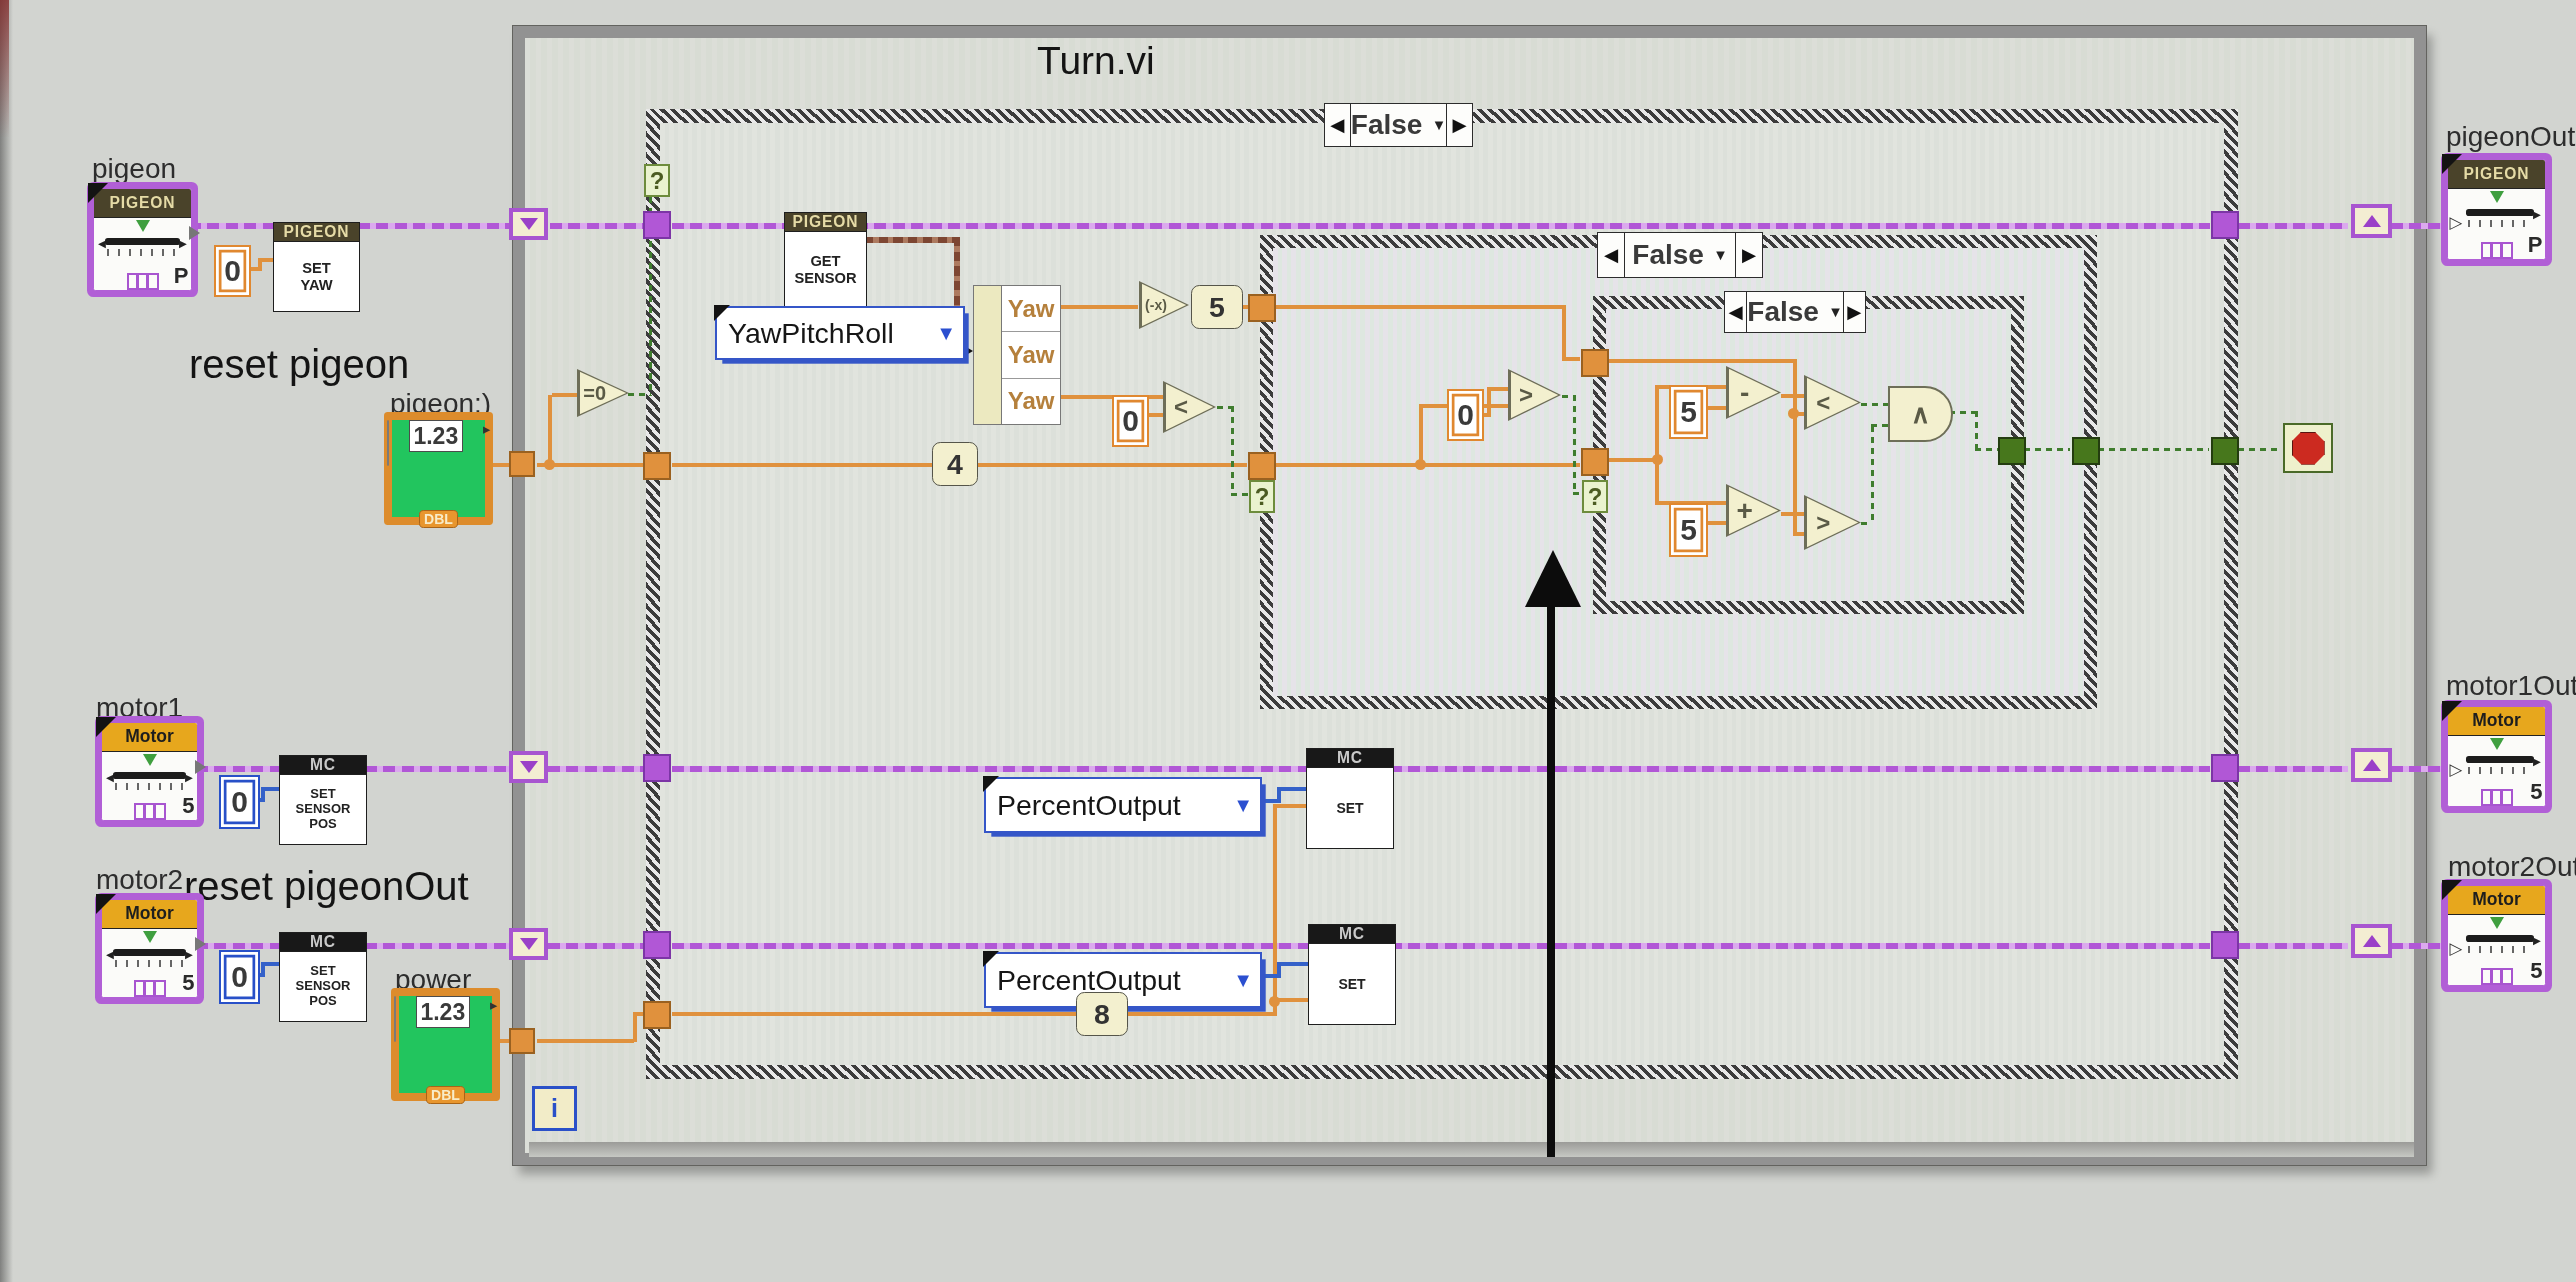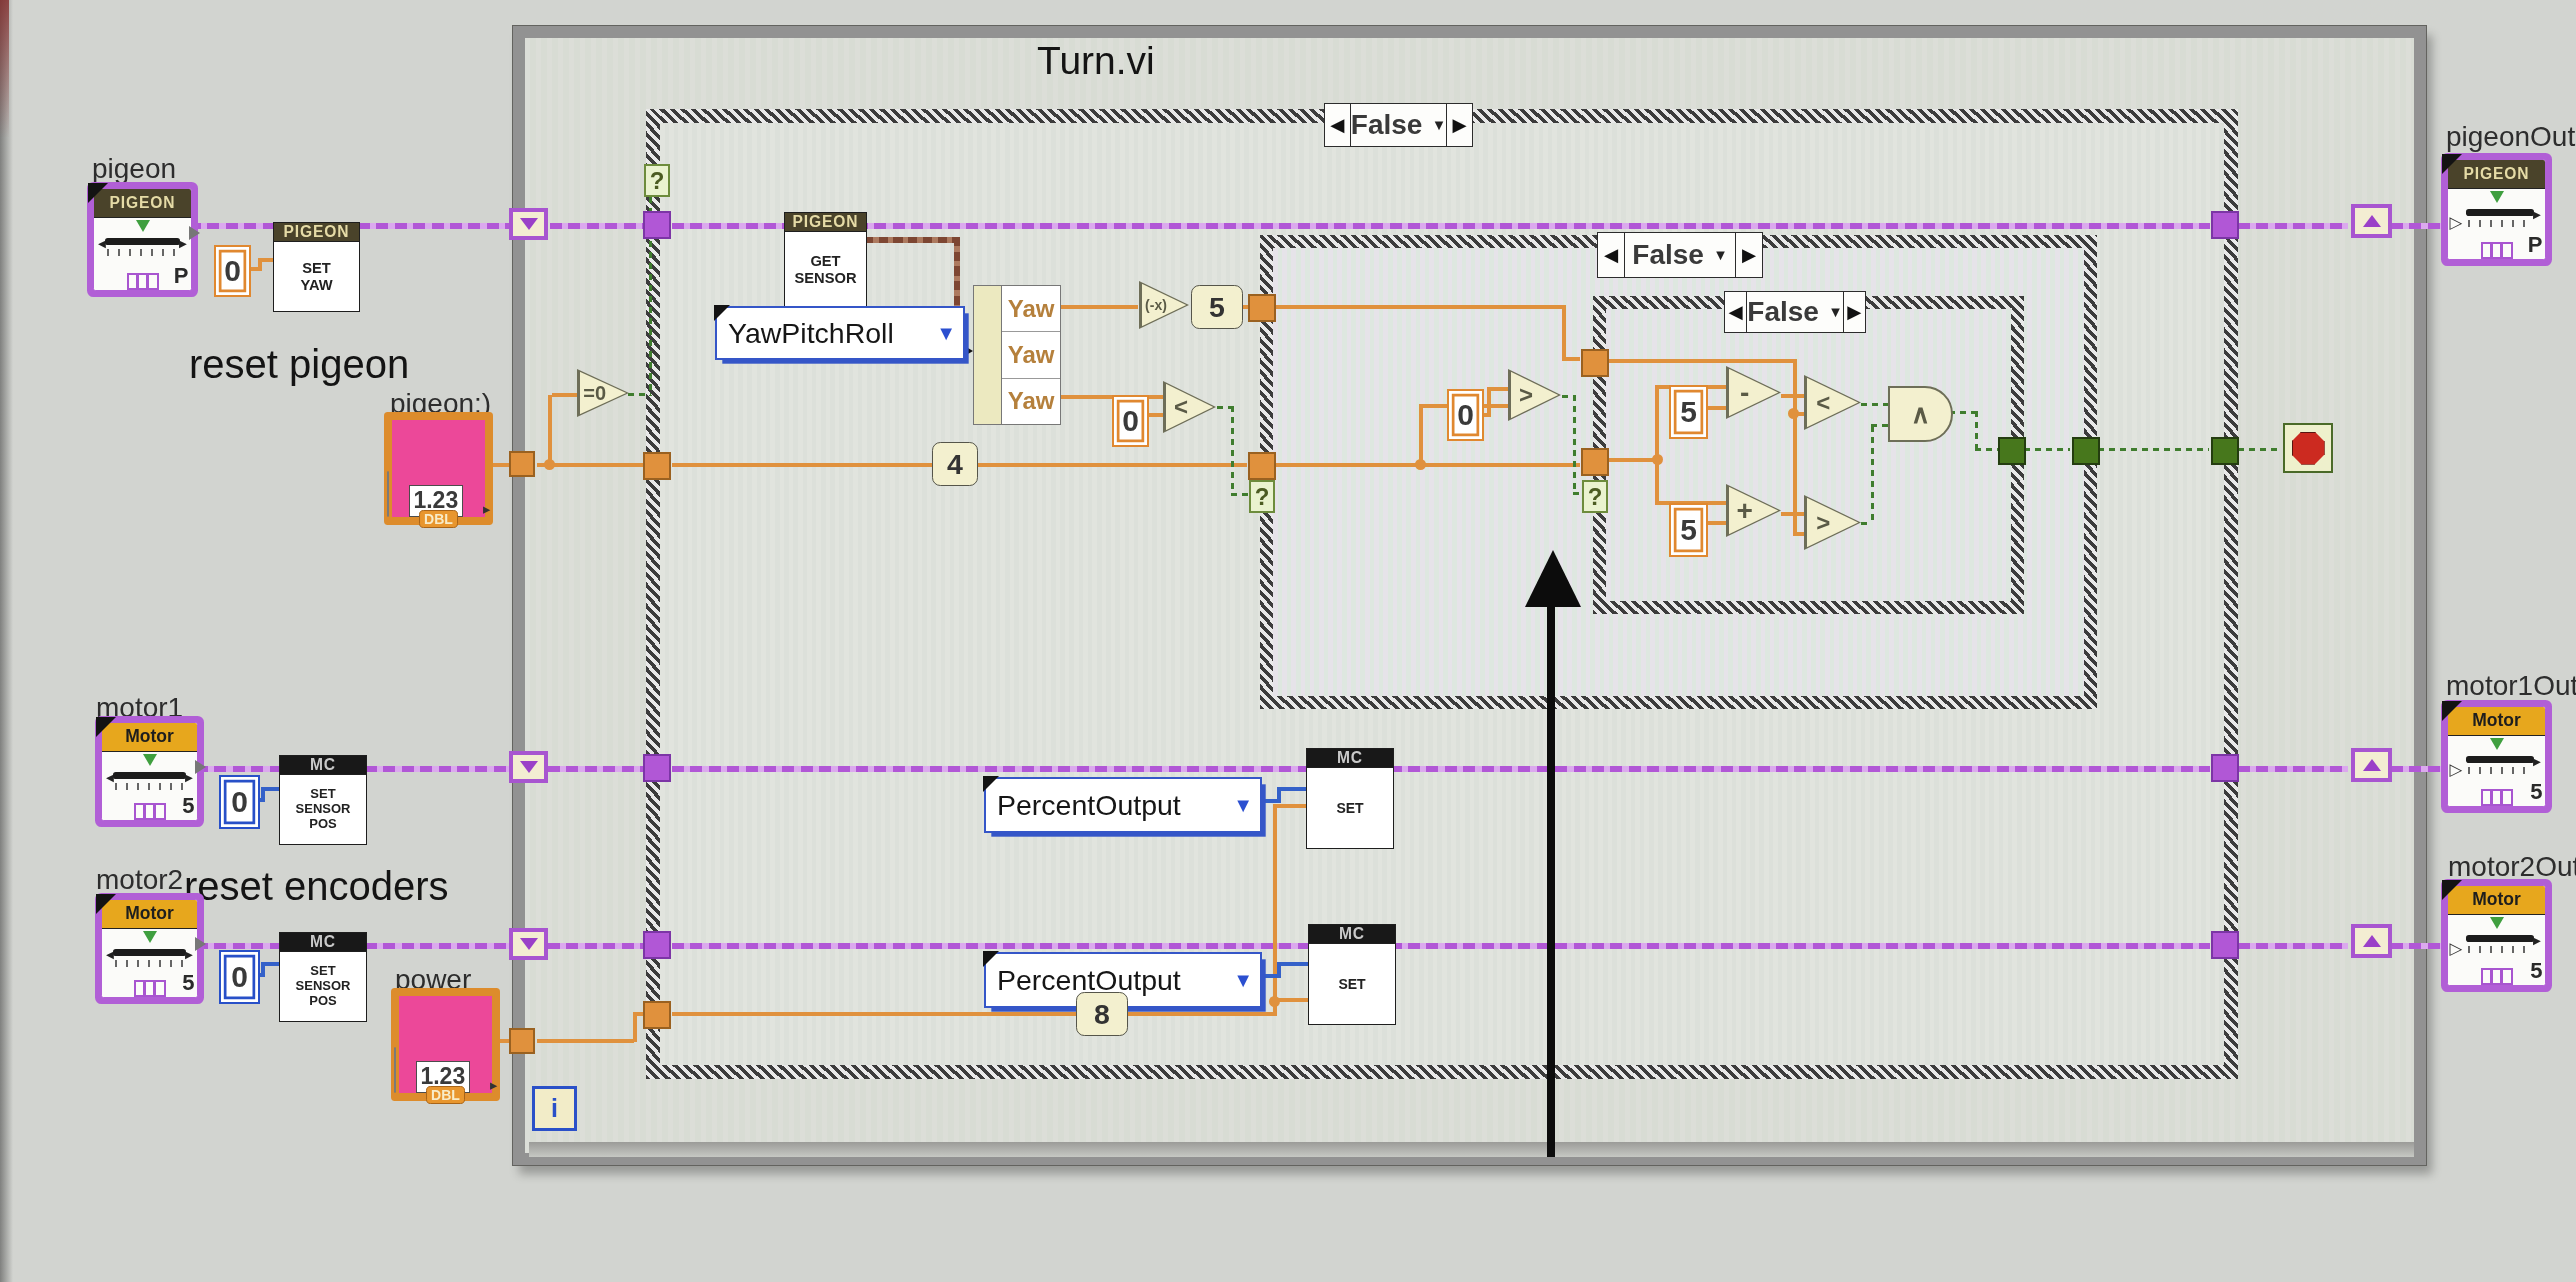--- a/index.html
+++ b/index.html
@@ -94,22 +94,22 @@
   .sarl{position:absolute;left:1.8px;top:18.4px;font-size:13px;color:#222;}
   .sarr{position:absolute;right:1.8px;top:18.4px;font-size:13px;color:#222;}
   .sticks{position:absolute;left:13px;right:13px;top:31px;height:7.4px;
     background:repeating-linear-gradient(90deg,#666 0 1.8px,rgba(0,0,0,0) 1.8px 11px);}
   .corner{position:absolute;right:2.8px;bottom:0.9px;font-weight:bold;font-size:22px;color:#2a2a2a;}
   .pgrid{position:absolute;left:50%;bottom:0;transform:translateX(-50%);width:28px;height:13px;
     border:2.8px solid #a855d0;background:
     linear-gradient(90deg,rgba(0,0,0,0) 0 7.4px,#a855d0 7.4px 10px,rgba(0,0,0,0) 10px 17.5px,#a855d0 17.5px 20px,rgba(0,0,0,0) 20px);}
   .innub{position:absolute;left:1.8px;top:24px;font-size:16.6px;color:#333;}
   .octl{position:absolute;border:3.7px solid #dd8c2c;border-radius:3.7px;background:#dd8c2c;z-index:10;}
-  .octl-in{position:absolute;inset:2.8px;border:2.8px solid #dd8c2c;background:#ec4899;display:flex;
-    align-items:flex-end;justify-content:center;gap:20px;}
+  .octl-in{position:absolute;inset:2.8px;border:2.8px solid #dd8c2c;background:#22c55e;display:flex;
+    align-items:flex-start;justify-content:center;gap:20px;}
   .knob{width:24px;height:44px;background:linear-gradient(90deg,#8f8f8f,#dcdcdc 45%,#9a9a9a);
     border:1.8px solid #7a7a7a;border-radius:12px/20px;}
   .val{background:#fff;border:1.8px solid #4c4c4c;font-weight:bold;font-size:23px;color:#3a3a3a;padding:1.8px 3.7px;}
   .valnub{color:#333;font-size:14.7px;}
   .dtag{position:absolute;left:50%;bottom:-5.5px;transform:translateX(-50%);background:#e8962e;color:#f8ecc9;
     border:1.8px solid #a86418;border-radius:4.6px;font-weight:bold;font-size:14px;padding:0 4.6px;z-index:12;}
   .nubR{position:absolute;right:-13px;top:40px;width:0;height:0;border:7.4px solid transparent;border-left:11px solid #777;}
   
   .ub{position:absolute;display:flex;z-index:10;border:1.8px solid #777;background:#fff;}
   .ub-col{width:28px;background:#ece9c0;border-right:1.8px solid #777;}
@@ -455,21 +455,21 @@
   </div>
   <div class="bc" style="left:219px;top:775px;width:37px;height:50px">0</div>
   <div class="nd" style="left:279px;top:755px;width:86px;height:88px">
     <div class="nd-h black">MC</div>
     <div class="nd-b" style="font-size:13px">SET
 SENSOR
 POS</div>
   </div>
 
   <span class="lbl" style="left:96px;top:864px">motor2</span>
-  <span class="note" style="left:184px;top:864px;font-size:40px">reset encoders</span>
+  <span class="note" style="left:184px;top:864px;font-size:40px">reset pigeonOut</span>
   <div class="ctl" style="left:95px;top:893px;width:101px;height:103px">
     <span class="fold"></span>
     <div class="ctl-in">
       <div class="ctl-h hdr-motor">Motor</div>
       <div class="ctl-body">
         <span class="spoint"></span>
           <span class="sarl">◄</span>
           <span class="sbar"></span>
           <span class="sarr">►</span>
         <div class="sticks"></div>

